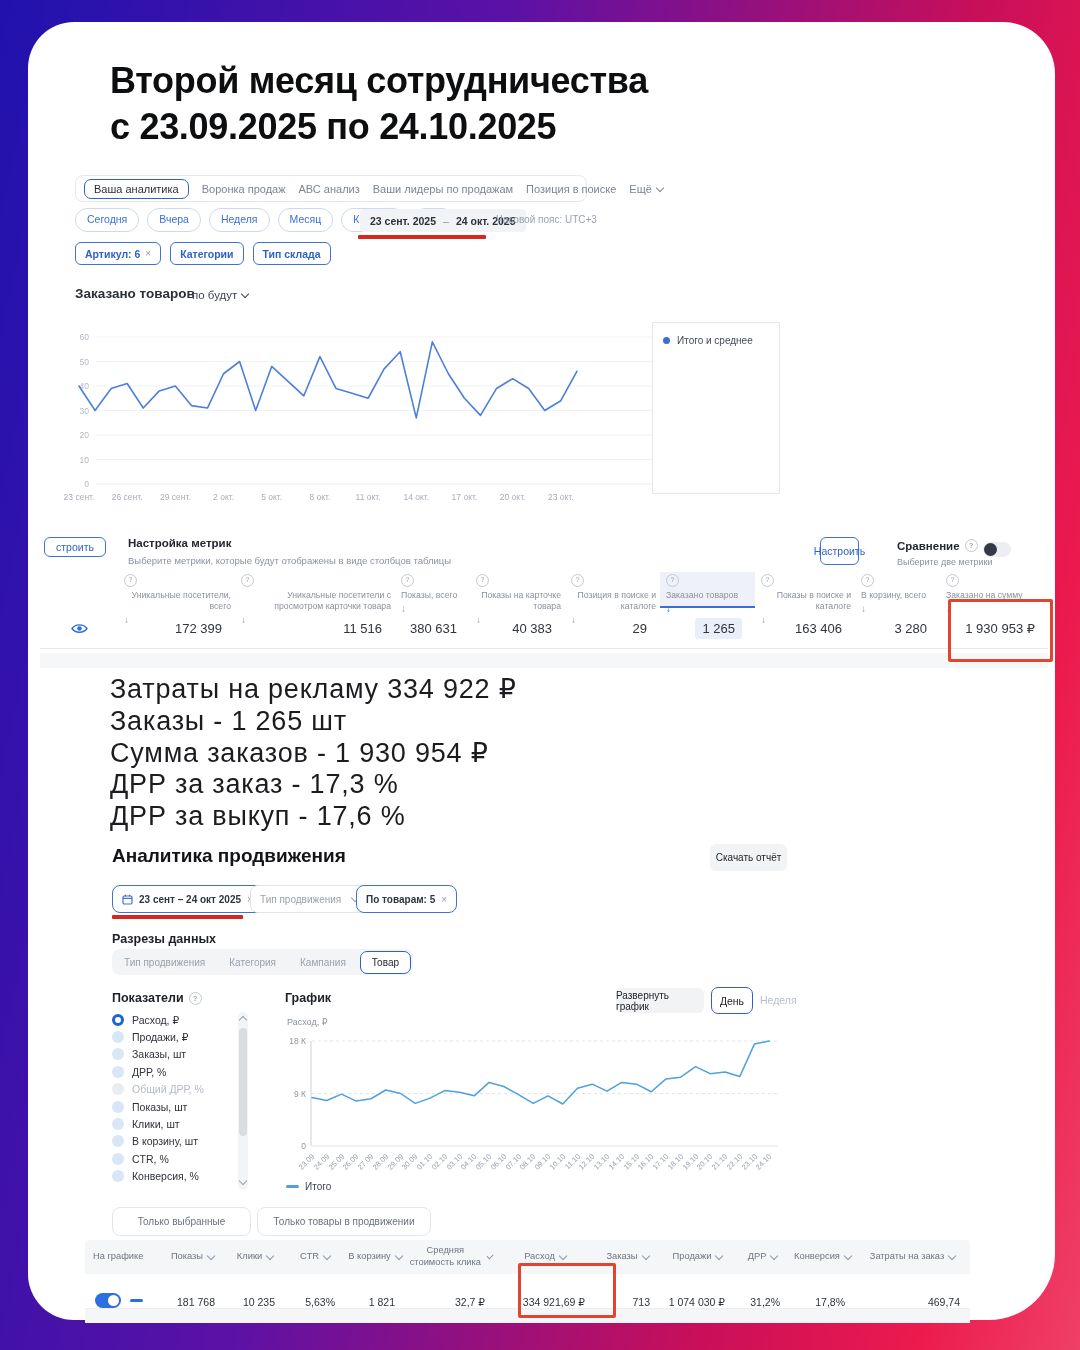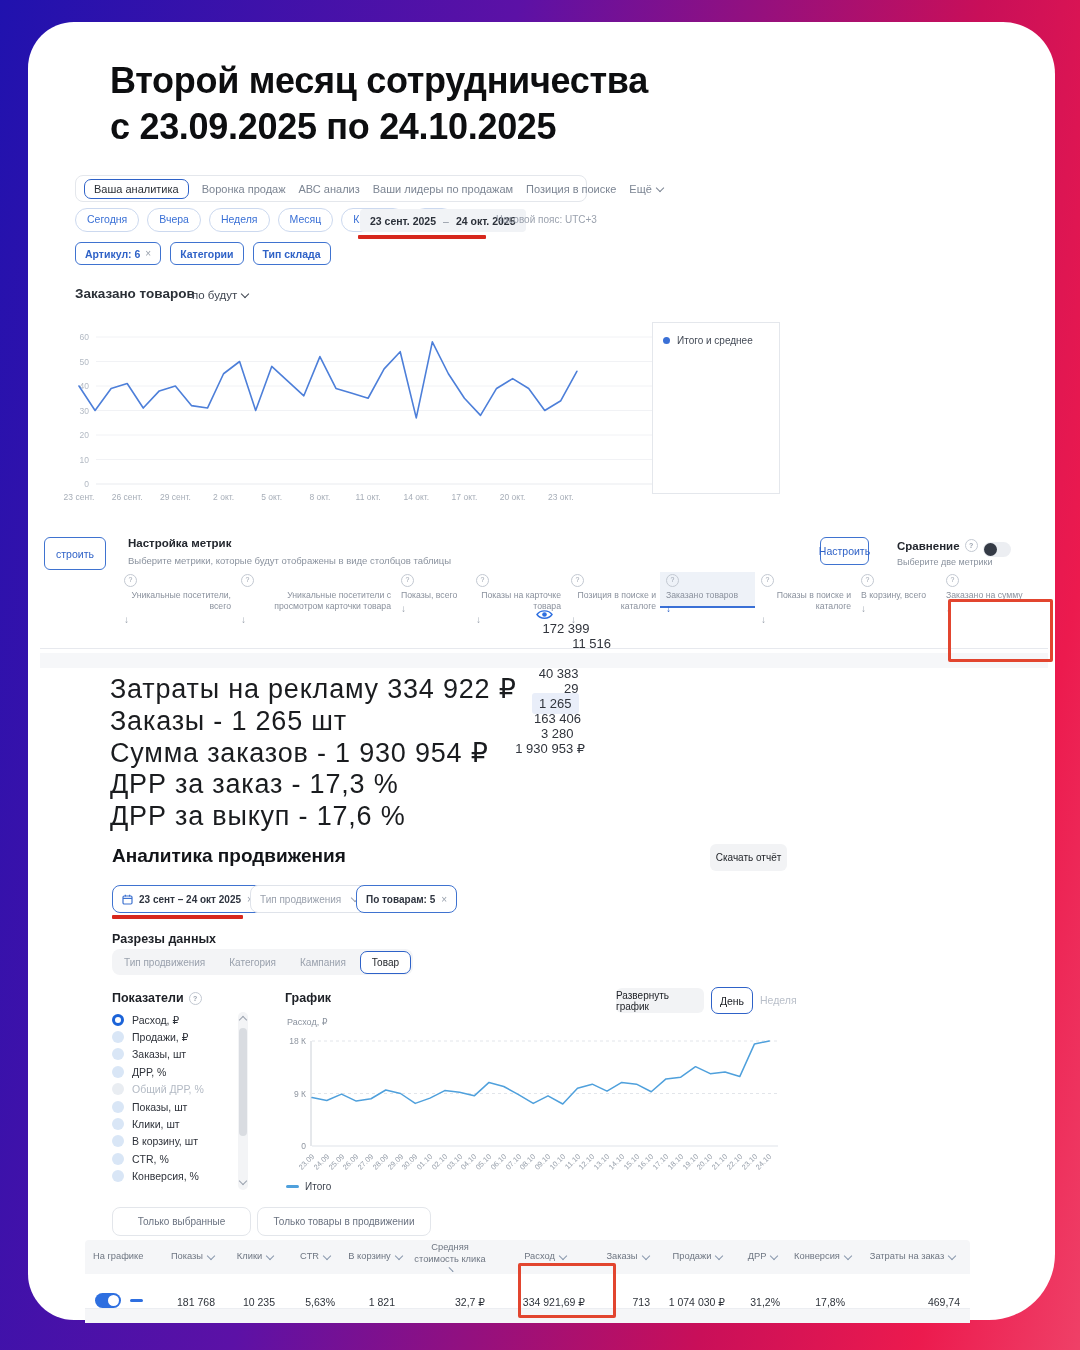--- a/index.html
+++ b/index.html
@@ -47,21 +47,21 @@
   .tgl-off::after{content:'';position:absolute;left:1px;top:1px;width:13px;height:13px;border-radius:50%;background:#343a45;}
   
   .t1{left:40px;top:572px;width:1008px;}
   .t1-head{display:flex;align-items:flex-start;height:36px;}
   .mh{box-sizing:border-box;display:flex;align-items:flex-start;gap:3px;padding:2px 4px 0 6px;font-size:8.7px;
       line-height:1.25;color:#8a919d;height:36px;flex-direction:column;}
   .mh-label{flex:1;text-align:right;}
   .mh .ar{font-size:10px;color:#9aa2ae;margin-top:-1px;}
   .mh-hl{background:#eef2f8;border-bottom:2px solid #3a70d6;}
   .mh-hl .ar{color:#2e62c8;font-weight:700;}
-  .t1-vals{display:flex;align-items:center;height:40px;border-bottom:1px solid #e7e9ee;flex-direction:column;}
+  .t1-vals{display:flex;align-items:center;height:40px;border-bottom:1px solid #e7e9ee;}
   .mv{box-sizing:border-box;text-align:right;padding-right:13px;font-size:13px;color:#30343c;}
   .hl-val{background:#e9eef9;border-radius:3px;padding:3px 7px;}
   .eye-cell{display:flex;align-items:center;justify-content:center;}
   .gray-strip{background:#f6f7f9;}
   .red-rect{border:3px solid #e2452f;border-radius:2px;background:transparent;z-index:5;}
   
   .summary{left:110px;top:674px;font-size:27px;line-height:31.8px;color:#1a1c1f;letter-spacing:0.8px;}
   
   .promo-title{left:112px;top:845px;font-size:19px;font-weight:700;color:#121418;}
   .btn-g{background:#f2f3f5;border-radius:6px;font-size:10px;color:#22252a;display:flex;align-items:center;justify-content:center;}
@@ -195,24 +195,24 @@
       <text x="392.43999999999994" y="173" text-anchor="middle" fill="#a7aeb8" font-size="8.5">17 окт.</text>
       <text x="440.61999999999995" y="173" text-anchor="middle" fill="#a7aeb8" font-size="8.5">20 окт.</text>
       <text x="488.79999999999995" y="173" text-anchor="middle" fill="#a7aeb8" font-size="8.5">23 окт.</text>
       <polyline points="7,59 23.06,83.5 39.12,61.45 55.17999999999999,56.550000000000004 71.24,81.05000000000001 87.3,63.900000000000006 103.35999999999999,59 119.41999999999999,78.60000000000001 135.48,81.05000000000001 151.54,46.75 167.6,34.5 183.66,83.5 199.71999999999997,39.400000000000006 215.77999999999997,54.1 231.83999999999997,68.80000000000001 247.89999999999998,29.6 263.96,61.45 280.02,66.35 296.08,71.25 312.14,41.85 328.2,24.700000000000003 344.26,90.85000000000001 360.32,14.9 376.38,46.75 392.43999999999994,71.25 408.49999999999994,88.4 424.55999999999995,61.45 440.61999999999995,51.650000000000006 456.67999999999995,61.45 472.73999999999995,83.5 488.79999999999995,73.7 504.85999999999996,44.300000000000004" fill="none" stroke="#4d7fd9" stroke-width="1.6" stroke-linejoin="round" stroke-linecap="round"></polyline>
     </svg>
   <div class="abs legend-box">
     <span class="dot"></span>
     <span>Итого и среднее</span>
   </div>
 
-  <div class="abs btn-o" style="left:44px;top:537px;width:62px;height:33px;">строить</div>
+  <div class="abs btn-o" style="left:44px;top:537px;width:62px;height:20px;">строить</div>
   <div class="abs mbar-title" style="left:128px;top:537px;">Настройка метрик</div>
   <div class="abs mbar-sub" style="left:128px;top:555px;">Выберите метрики, которые будут отображены в виде столбцов таблицы</div>
-  <div class="abs btn-o" style="left:820px;top:537px;width:49px;height:28px;">Настроить</div>
+  <div class="abs btn-o" style="left:820px;top:537px;width:39px;height:28px;">Настроить</div>
   <div class="abs mbar-title" style="left:897px;top:539px;display:flex;gap:5px;align-items:center;">
     <span>Сравнение</span>
     <span class="qicon">?</span>
   </div>
   <div class="abs mbar-sub" style="left:897px;top:557px;font-size:9px;">Выберите две метрики</div>
   <div class="abs tgl-off" style="left:983px;top:542px;"></div>
 
   <div class="abs t1">
     <div class="t1-head" id="t1head">
         <div class="mh" style="width: 78px;"></div>
@@ -411,21 +411,21 @@
           <span class="chev"></span>
         </div>
         <div class="ph" style="width: 60px;">
           <span>CTR</span>
           <span class="chev"></span>
         </div>
         <div class="ph" style="width: 60px;">
           <span>В корзину</span>
           <span class="chev"></span>
         </div>
-        <div class="ph" style="width: 90px; flex-direction: column;">
+        <div class="ph" style="width: 90px;">
           <span>Средняя стоимость клика</span>
           <span class="chev"></span>
         </div>
         <div class="ph" style="width: 100px;">
           <span>Расход</span>
           <span class="chev"></span>
         </div>
         <div class="ph" style="width: 65px;">
           <span>Заказы</span>
           <span class="chev"></span>

